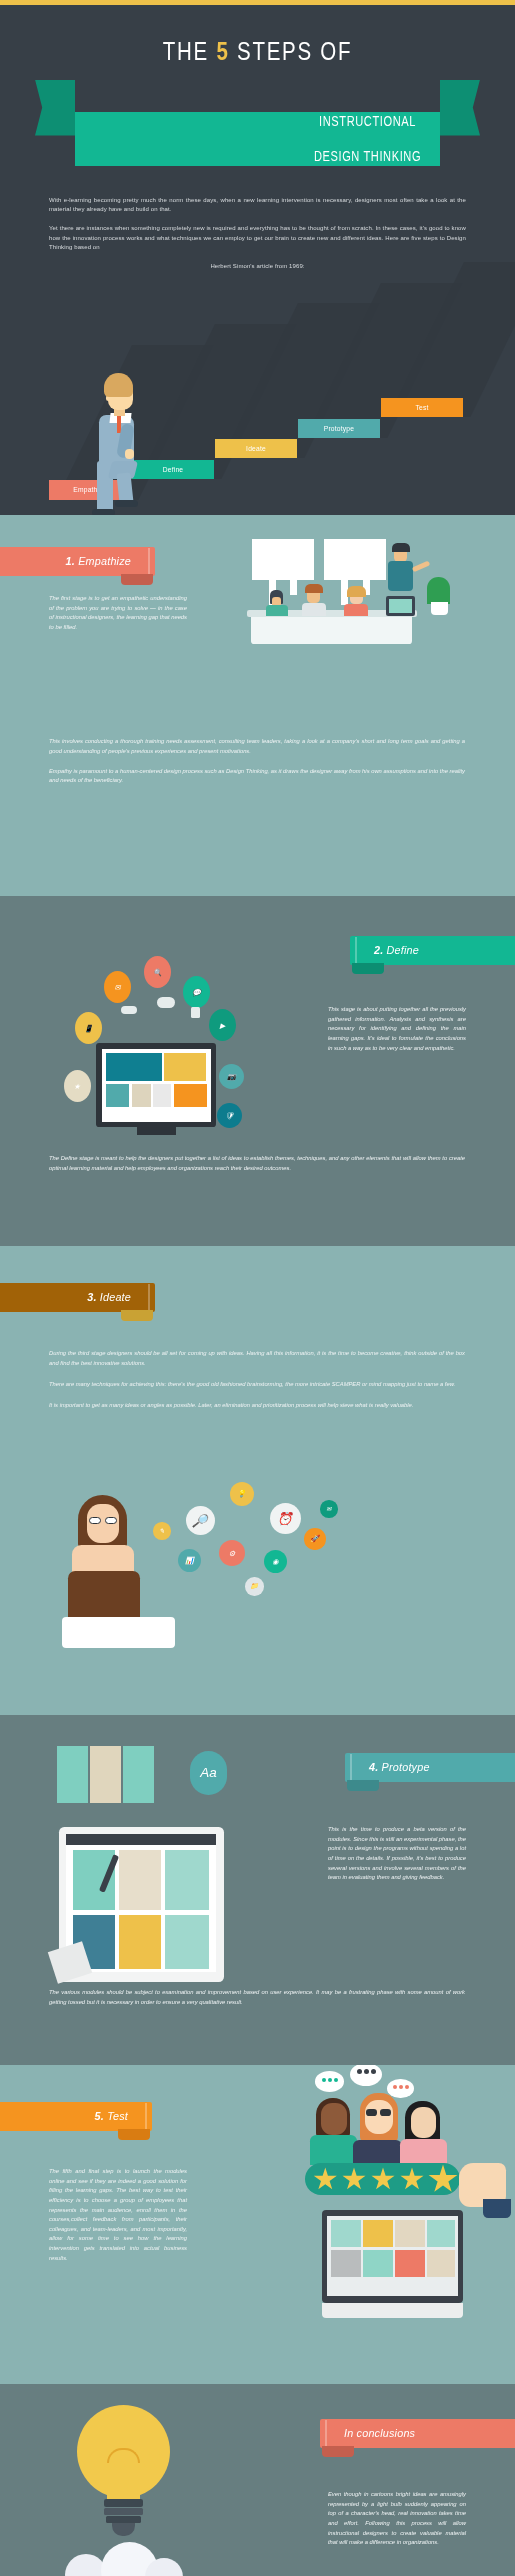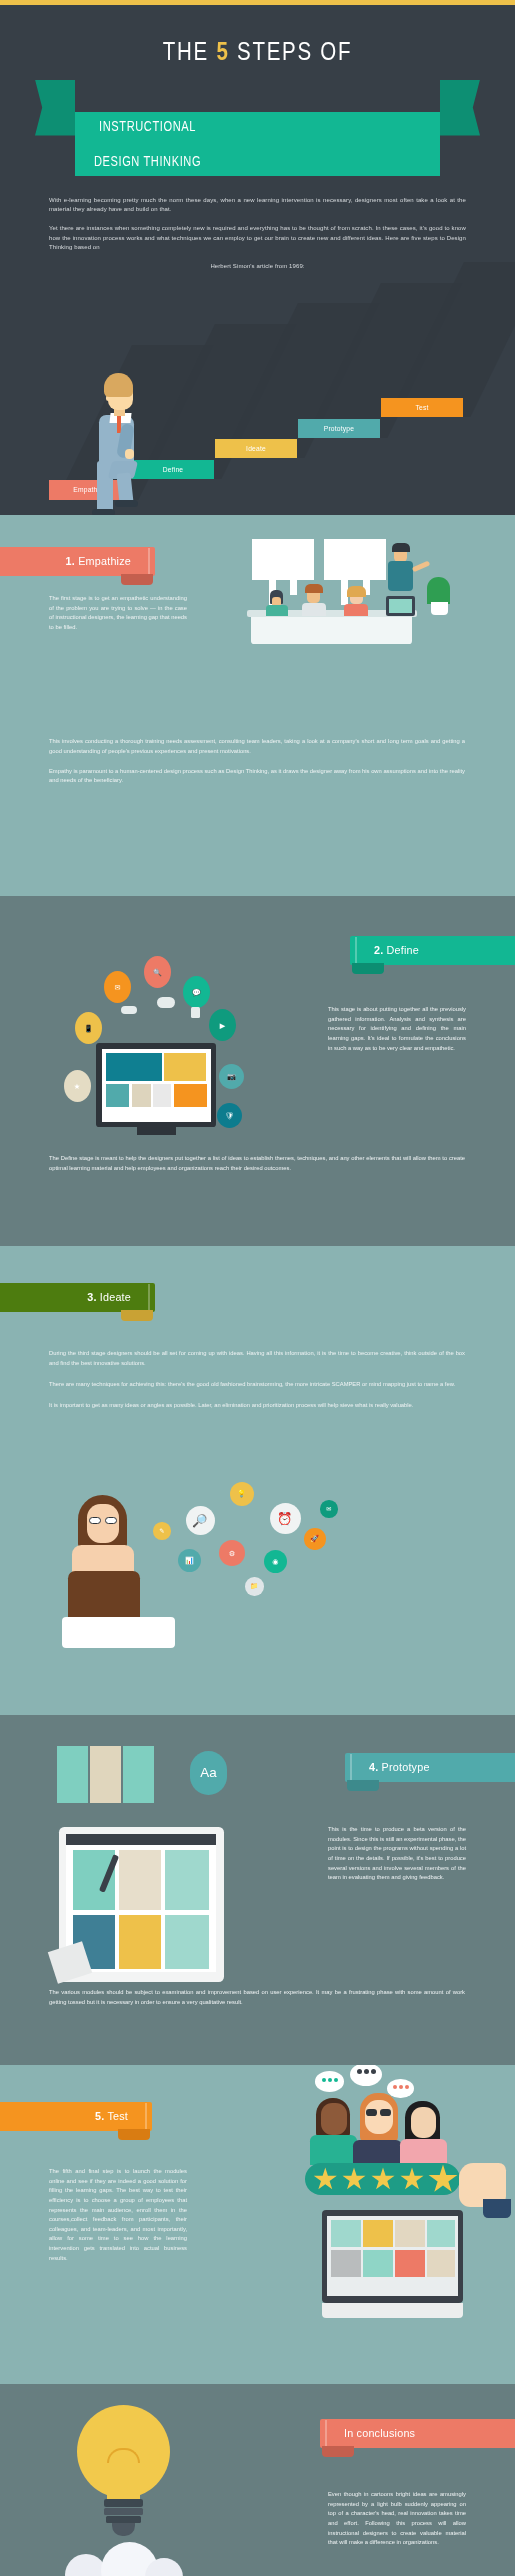--- a/index.html
+++ b/index.html
@@ -40,23 +40,23 @@
     background: #0d8f73;
   }
   .ribbon-tail.left  { left: 35px;  clip-path: polygon(0 0, 100% 0, 100% 100%, 0 100%, 18% 50%); }
   .ribbon-tail.right { right: 35px; clip-path: polygon(0 0, 100% 0, 82% 50%, 100% 100%, 0 100%); }
   .ribbon-fold {
     position: absolute; top: 34px; width: 36px; height: 13.4px; background: #0a7560;
   }
   .ribbon-fold.left  { left: 75px; clip-path: polygon(0 0, 100% 0, 100% 100%, 0 100%); }
   .ribbon-fold.right { right: 75px; clip-path: polygon(0 0, 100% 0, 100% 100%, 0 100%); }
   .ribbon-main {
-    position: absolute; top: 32px; left: 75px; right: 75px; height: 64px;
+    position: absolute; top: 32px; left: 75px; right: 75px; height: 54px;
     background: #12b793;
-    display: flex; align-items: center; justify-content: flex-start;
+    display: flex; align-items: center; justify-content: flex-end;
     z-index: 3;
   }
   .ribbon-main span {
     display: block;
     color: #fff; font-size: 15px; letter-spacing: 0.8px; line-height: 1.18;
     text-align: center; font-weight: 300;
     transform: scaleX(0.86);
   }
 
   
@@ -96,21 +96,21 @@
   .m-arm  { position:absolute; left:32px; top:52px; width:13.4px; height:34px; background:#7fa5bd; border-radius:6.2px; transform:rotate(10deg); }
   .m-fist { position:absolute; left:38px; top:77px; width:9.3px; height:10.3px; background:#fbd9a5; border-radius:4.1px; }
   .m-leg-b{ position:absolute; left:10.3px; top:89px; width:15.5px; height:52px; background:#94b4c9; border-radius:3.1px; }
   .m-leg-f{ position:absolute; left:23px; top:89px; width:26px; height:17.5px; background:#8fb0c6; border-radius:4.1px; transform:skewX(-14deg); }
   .m-shin { position:absolute; left:31px; top:101px; width:14.4px; height:31px; background:#94b4c9; border-radius:3.1px; transform:rotate(-6deg); }
   .m-shoe1{ position:absolute; left:5.2px; top:137px; width:23px; height:7.2px; background:#2f3b45; border-radius:3.6px; }
   .m-shoe2{ position:absolute; left:28px; top:128px; width:23px; height:7.2px; background:#2f3b45; border-radius:3.6px; }
 
   
   .sec { position: relative; width: 515px; overflow: hidden; }
-  .sec-inner { position: relative; z-index: 4; }
+  .sec-inner { position: relative; z-index: 4; font-style: italic; }
 
   
   .tab {
     position: relative; display: inline-block; height: 29px;
     color: #fff; font-size: 10.8px; font-weight: 300; letter-spacing: 0.2px;
     line-height: 29px; white-space: nowrap;
   }
   .tab .tab-num { font-weight: 700; }
   .tab-left  { border-radius: 0 2.1px 2.1px 0; padding: 0 24px 0 0; text-align: right; }
   .tab-right { border-radius: 2.1px 0 0 2.1px; padding: 0 8px 0 24px; text-align: left; }
@@ -328,21 +328,21 @@
       </div>
 
       <div style="position:absolute; left:49px; top:258px; width:416px;">
         <p class="wide-p">The Define stage is meant to help the designers put together a list of ideas to establish themes, techniques, and any other elements that will allow them to create optimal learning material and help employees and organizations reach their desired outcomes.</p>
       </div>
     </div>
   </div>
 
   <div class="sec bg-teal-light" style="height:469px;">
     <div class="sec-inner">
-      <div class="tab tab-left" style="background:#4d7c0f; width:155px; margin-top:37px;">
+      <div class="tab tab-left" style="background:#a16207; width:155px; margin-top:37px;">
         <span class="tab-num">3.</span>
         <span>Ideate</span>
         <span class="gloss"></span>
         <span class="stub" style="background:#c9a234;"></span>
       </div>
 
       <div style="position:absolute; left:49px; top:103px; width:416px;">
         <p class="wide-p">During the third stage designers should be all set for coming up with ideas. Having all this information, it is the time to become creative, think outside of the box and find the best innovative solutions.</p>
         <p class="wide-p" style="margin-top:11.3px;">There are many techniques for achieving this: there's the good old fashioned brainstorming, the more intricate SCAMPER or mind mapping just to name a few.</p>
         <p class="wide-p" style="margin-top:11.3px;">It is important to get as many ideas or angles as possible. Later, an elimination and prioritization process will help sieve what is really valuable.</p>

